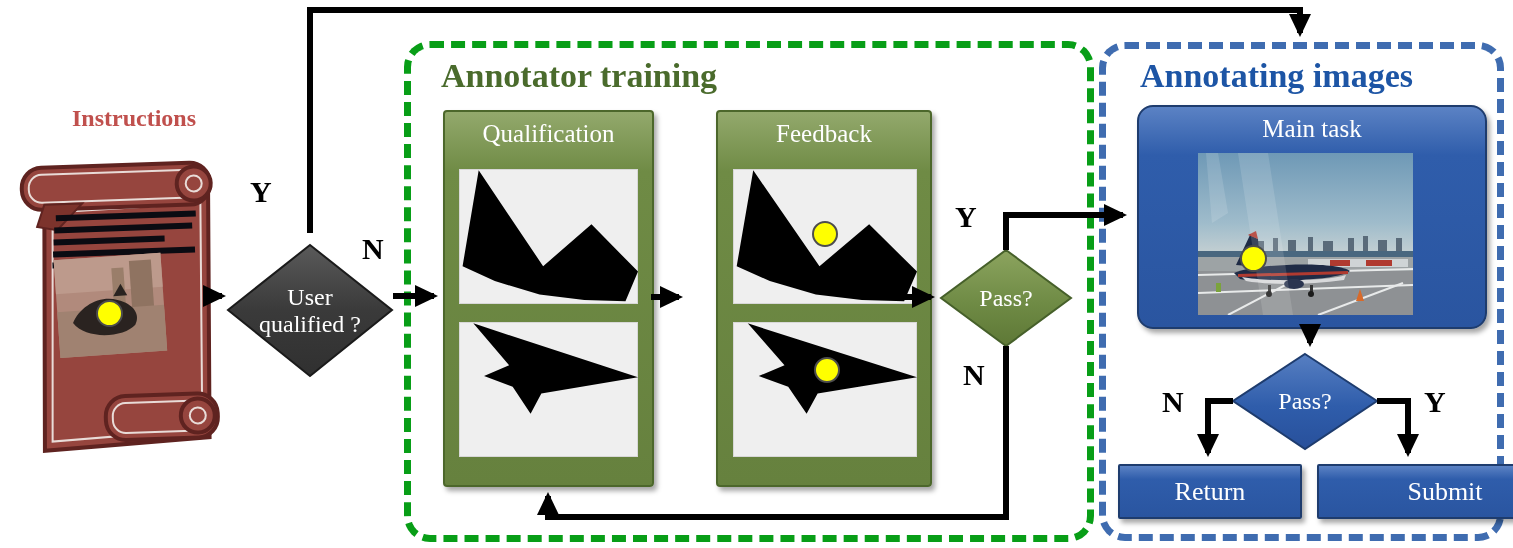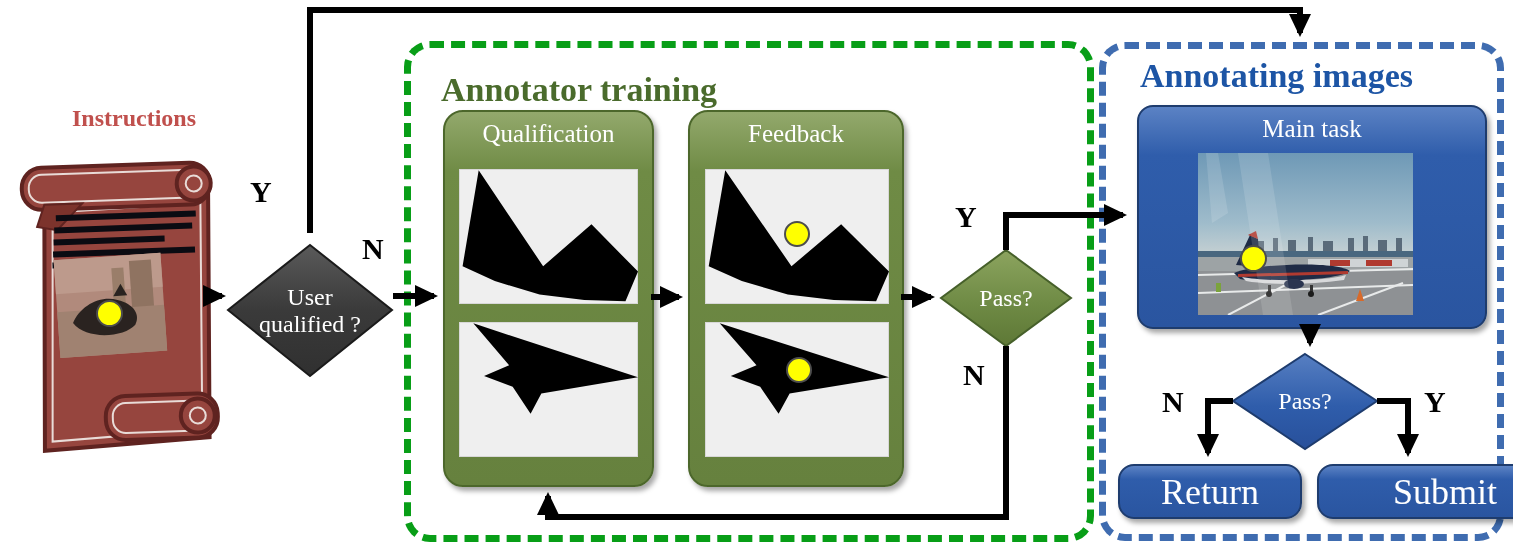--- a/index.html
+++ b/index.html
@@ -14,44 +14,44 @@
   .dashed-green{border:7px dashed #089E17;}
   .dashed-blue{border:7px dashed #3F6CB0;}
 
   .group-title{position:absolute;font-weight:bold;font-size:34px;z-index:4;white-space:nowrap;}
   .title-green{color:#4A6B2C;}
   .title-blue{color:#1D55A5;}
   .title-red{color:#C0504D;font-size:24px;text-align:center;}
 
   
   .panel-green{
-    position:absolute;z-index:2;border:2px solid #4C672B;border-radius:20px;
+    position:absolute;z-index:2;border:2px solid #4C672B;border-radius:4px;
     background:linear-gradient(180deg,#93a96c 0%,#6F8B45 16%,#66813E 100%);
     box-shadow:3px 4px 5px rgba(0,0,0,.35);
   }
   .panel-title{
     position:absolute;left:0;right:0;top:8px;text-align:center;
     color:#ffffff;font-size:25px;z-index:3;
   }
   .shape-box{
     position:absolute;background:#EFEFEF;box-shadow:inset 0 0 0 1px #d8d8d8;z-index:3;
   }
   .shape-box svg{display:block;width:100%;height:100%;}
 
   
   .panel-blue{
     position:absolute;z-index:2;border:2px solid #1E3C6E;border-radius:16px;
     background:linear-gradient(180deg,#5b82c4 0%,#2F5DAB 22%,#2A55A0 100%);
     box-shadow:3px 4px 5px rgba(0,0,0,.35);
   }
   .btn-blue{
-    position:absolute;z-index:2;border:2px solid #1E3C6E;border-radius:16px;
+    position:absolute;z-index:2;border:2px solid #1E3C6E;border-radius:2px;
     background:linear-gradient(180deg,#5b82c4 0%,#2F5DAB 26%,#2A55A0 100%);
     box-shadow:3px 4px 5px rgba(0,0,0,.35);
-    color:#fff;font-size:36px;display:flex;align-items:center;justify-content:center;
+    color:#fff;font-size:26px;display:flex;align-items:center;justify-content:center;
   }
 
   
   .diamond{position:absolute;z-index:3;}
   .diamond svg{display:block;width:100%;height:100%;overflow:visible;}
   .diamond .dlabel{
     position:absolute;left:0;right:0;top:0;bottom:0;display:flex;flex-direction:column;
     align-items:center;justify-content:center;color:#fff;font-size:24px;line-height:1.12;
     text-align:center;
   }
@@ -69,21 +69,21 @@
 </style>
 </head>
 <body>
 
 <div class="stage">
 
   <div class="dashed-box dashed-green" style="left:404px;top:41px;width:676px;height:487px;"></div>
   <div class="dashed-box dashed-blue" style="left:1099px;top:42px;width:391px;height:485px;"></div>
 
   <div class="group-title title-red abs" style="left:18px;top:105px;width:232px;">Instructions</div>
-  <div class="group-title title-green" style="left:441px;top:71px;">Annotator training</div>
+  <div class="group-title title-green" style="left:441px;top:57px;">Annotator training</div>
   <div class="group-title title-blue" style="left:1140px;top:57px;">Annotating images</div>
 
   <div class="abs" style="left:14px;top:158px;width:220px;height:304px;z-index:2;">
     <svg viewBox="0 0 220 304" width="220" height="304">
       <g transform="rotate(-2 110 150)">
 
         <polygon points="34,44 198,40 191,282 26,290" fill="#96453E" stroke="#5F2320" stroke-width="4"></polygon>
         <polygon points="42,52 190,48 184,274 34,281" fill="none" stroke="#E9DCD8" stroke-width="2"></polygon>
 
         <rect x="12" y="7" width="188" height="42" rx="20" fill="#96453E" stroke="#5F2320" stroke-width="4"></rect>
@@ -146,21 +146,21 @@
         <polygon points="11,1 47,72 74,41 100,76 93,98 70,97 45,93 20,83 2,72" fill="#000"></polygon>
       </svg>
     </div>
     <div class="shape-box" style="left:14px;top:210px;width:179px;height:135px;">
       <svg viewBox="0 0 100 100" preserveAspectRatio="none">
         <polygon points="8,1 100,41 46,53 40,68 30,48 14,40 28,32" fill="#000"></polygon>
       </svg>
     </div>
   </div>
 
-  <div class="panel-green" style="left:688px;top:110px;width:212px;height:373px;">
+  <div class="panel-green" style="left:716px;top:110px;width:212px;height:373px;">
     <div class="panel-title">Feedback</div>
     <div class="shape-box" style="left:15px;top:57px;width:184px;height:135px;">
       <svg viewBox="0 0 100 100" preserveAspectRatio="none">
         <polygon points="11,1 47,72 74,41 100,76 93,98 70,97 45,93 20,83 2,72" fill="#000"></polygon>
       </svg>
       <div class="dot" style="left:79px;top:52px;width:26px;height:26px;"></div>
     </div>
     <div class="shape-box" style="left:15px;top:210px;width:184px;height:135px;">
       <svg viewBox="0 0 100 100" preserveAspectRatio="none">
         <polygon points="8,1 100,41 46,53 40,68 30,48 14,40 28,32" fill="#000"></polygon>

